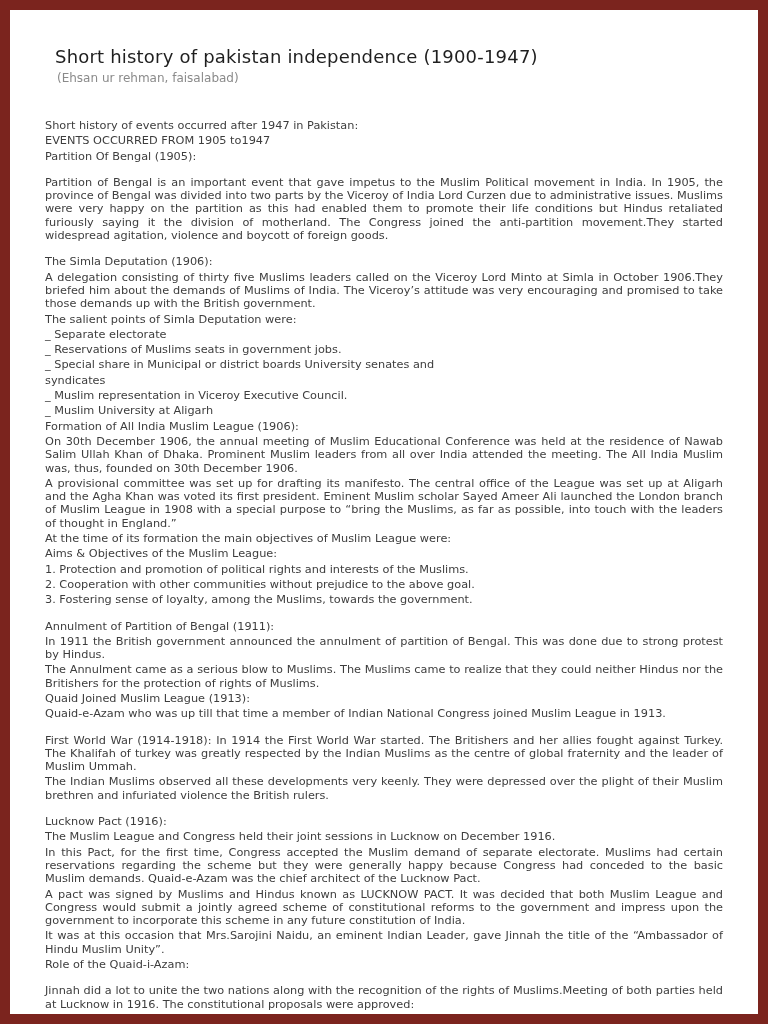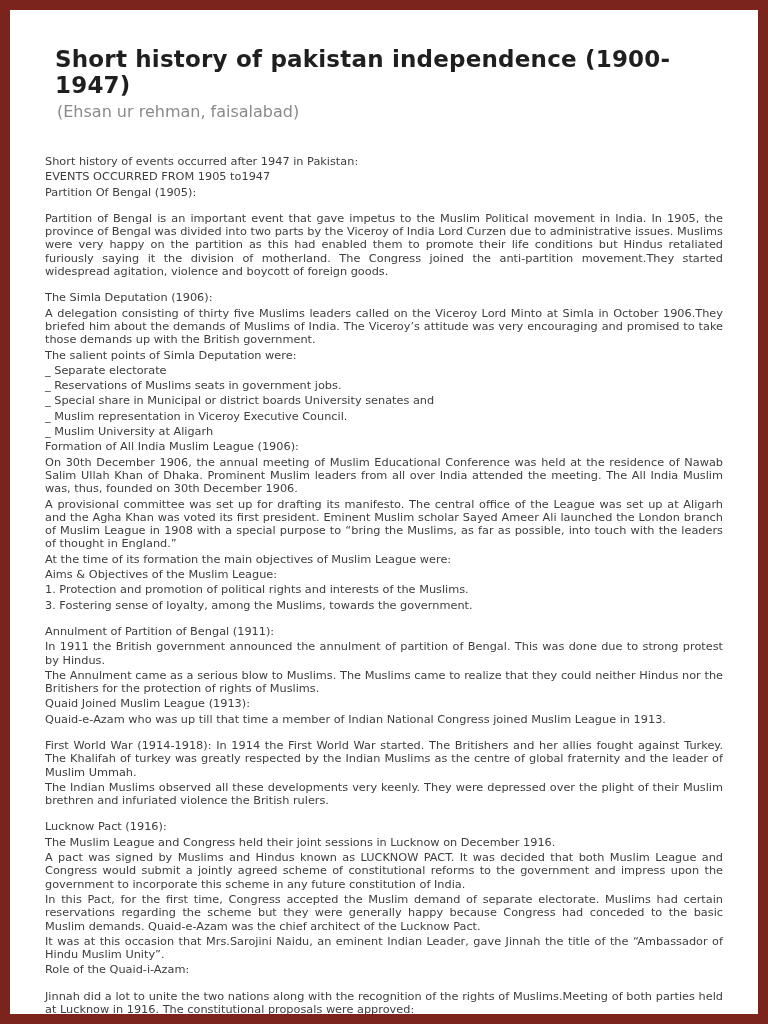--- a/index.html
+++ b/index.html
@@ -20,28 +20,28 @@
     .page {
       background: #ffffff;
       width: 100%;
       height: 100%;
       box-sizing: border-box;
       padding: 36px 33px 20px 33px;
       overflow: hidden;
     }
     .doc-title {
       margin: 0 0 4px 12px;
-      font-size: 23px;
-      font-weight: 700;
+      font-size: 18px;
+      font-weight: 400;
       color: #1f1f1f;
       letter-spacing: 0.2px;
     }
     .doc-subtitle {
       margin: 0 0 0 14px;
-      font-size: 16px;
+      font-size: 12px;
       color: #8a8a8a;
     }
     .doc-body {
       margin-top: 34px;
       font-size: 11.3px;
       line-height: 13.3px;
       color: #3d3d3d;
       text-align: justify;
     }
     .doc-body p {
@@ -63,39 +63,41 @@
       <p>Short history of events occurred after 1947 in Pakistan:</p>
       <p>EVENTS OCCURRED FROM 1905 to1947</p>
       <p>Partition Of Bengal (1905):</p>
       <p class="gap">Partition of Bengal is an important event that gave impetus to the Muslim Political movement in India. In 1905, the province of Bengal was divided into two parts by the Viceroy of India Lord Curzen due to administrative issues. Muslims were very happy on the partition as this had enabled them to promote their life conditions but Hindus retaliated furiously saying it the division of motherland. The Congress joined the anti-partition movement.They started widespread agitation, violence and boycott of foreign goods.</p>
       <p class="gap">The Simla Deputation (1906):</p>
       <p>A delegation consisting of thirty five Muslims leaders called on the Viceroy Lord Minto at Simla in October 1906.They briefed him about the demands of Muslims of India. The Viceroy’s attitude was very encouraging and promised to take those demands up with the British government.</p>
       <p>The salient points of Simla Deputation were:</p>
       <p>_ Separate electorate</p>
       <p>_ Reservations of Muslims seats in government jobs.</p>
       <p>_ Special share in Municipal or district boards University senates and</p>
+      <p>syndicates</p>
       <p>_ Muslim representation in Viceroy Executive Council.</p>
       <p>_ Muslim University at Aligarh</p>
       <p>Formation of All India Muslim League (1906):</p>
       <p>On 30th December 1906, the annual meeting of Muslim Educational Conference was held at the residence of Nawab Salim Ullah Khan of Dhaka. Prominent Muslim leaders from all over India attended the meeting. The All India Muslim was, thus, founded on 30th December 1906.</p>
       <p>A provisional committee was set up for drafting its manifesto. The central office of the League was set up at Aligarh and the Agha Khan was voted its first president. Eminent Muslim scholar Sayed Ameer Ali launched the London branch of Muslim League in 1908 with a special purpose to “bring the Muslims, as far as possible, into touch with the leaders of thought in England.”</p>
       <p>At the time of its formation the main objectives of Muslim League were:</p>
       <p>Aims &amp; Objectives of the Muslim League:</p>
       <p>1. Protection and promotion of political rights and interests of the Muslims.</p>
+      <p>2. Cooperation with other communities without prejudice to the above goal.</p>
       <p>3. Fostering sense of loyalty, among the Muslims, towards the government.</p>
       <p class="gap">Annulment of Partition of Bengal (1911):</p>
       <p>In 1911 the British government announced the annulment of partition of Bengal. This was done due to strong protest by Hindus.</p>
       <p>The Annulment came as a serious blow to Muslims. The Muslims came to realize that they could neither Hindus nor the Britishers for the protection of rights of Muslims.</p>
       <p>Quaid Joined Muslim League (1913):</p>
       <p>Quaid-e-Azam who was up till that time a member of Indian National Congress joined Muslim League in 1913.</p>
       <p class="gap">First World War (1914-1918): In 1914 the First World War started. The Britishers and her allies fought against Turkey. The Khalifah of turkey was greatly respected by the Indian Muslims as the centre of global fraternity and the leader of Muslim Ummah.</p>
       <p>The Indian Muslims observed all these developments very keenly. They were depressed over the plight of their Muslim brethren and infuriated violence the British rulers.</p>
       <p class="gap">Lucknow Pact (1916):</p>
       <p>The Muslim League and Congress held their joint sessions in Lucknow on December 1916.</p>
+      <p>In this Pact, for the first time, Congress accepted the Muslim demand of separate electorate. Muslims had certain reservations regarding the scheme but they were generally happy because Congress had conceded to the basic Muslim demands. Quaid-e-Azam was the chief architect of the Lucknow Pact.</p>
       <p>A pact was signed by Muslims and Hindus known as LUCKNOW PACT. It was decided that both Muslim League and Congress would submit a jointly agreed scheme of constitutional reforms to the government and impress upon the government to incorporate this scheme in any future constitution of India.</p>
-      <p>In this Pact, for the first time, Congress accepted the Muslim demand of separate electorate. Muslims had certain reservations regarding the scheme but they were generally happy because Congress had conceded to the basic Muslim demands. Quaid-e-Azam was the chief architect of the Lucknow Pact.</p>
       <p>It was at this occasion that Mrs.Sarojini Naidu, an eminent Indian Leader, gave Jinnah the title of the “Ambassador of Hindu Muslim Unity”.</p>
       <p>Role of the Quaid-i-Azam:</p>
       <p class="gap">Jinnah did a lot to unite the two nations along with the recognition of the rights of Muslims.Meeting of both parties held at Lucknow in 1916. The constitutional proposals were approved:</p>
       <p>1. One Third seats for Muslims in the Imperial Legislative Council.</p>
     </div>
   </div>
 </div>
 
 </body></html>

